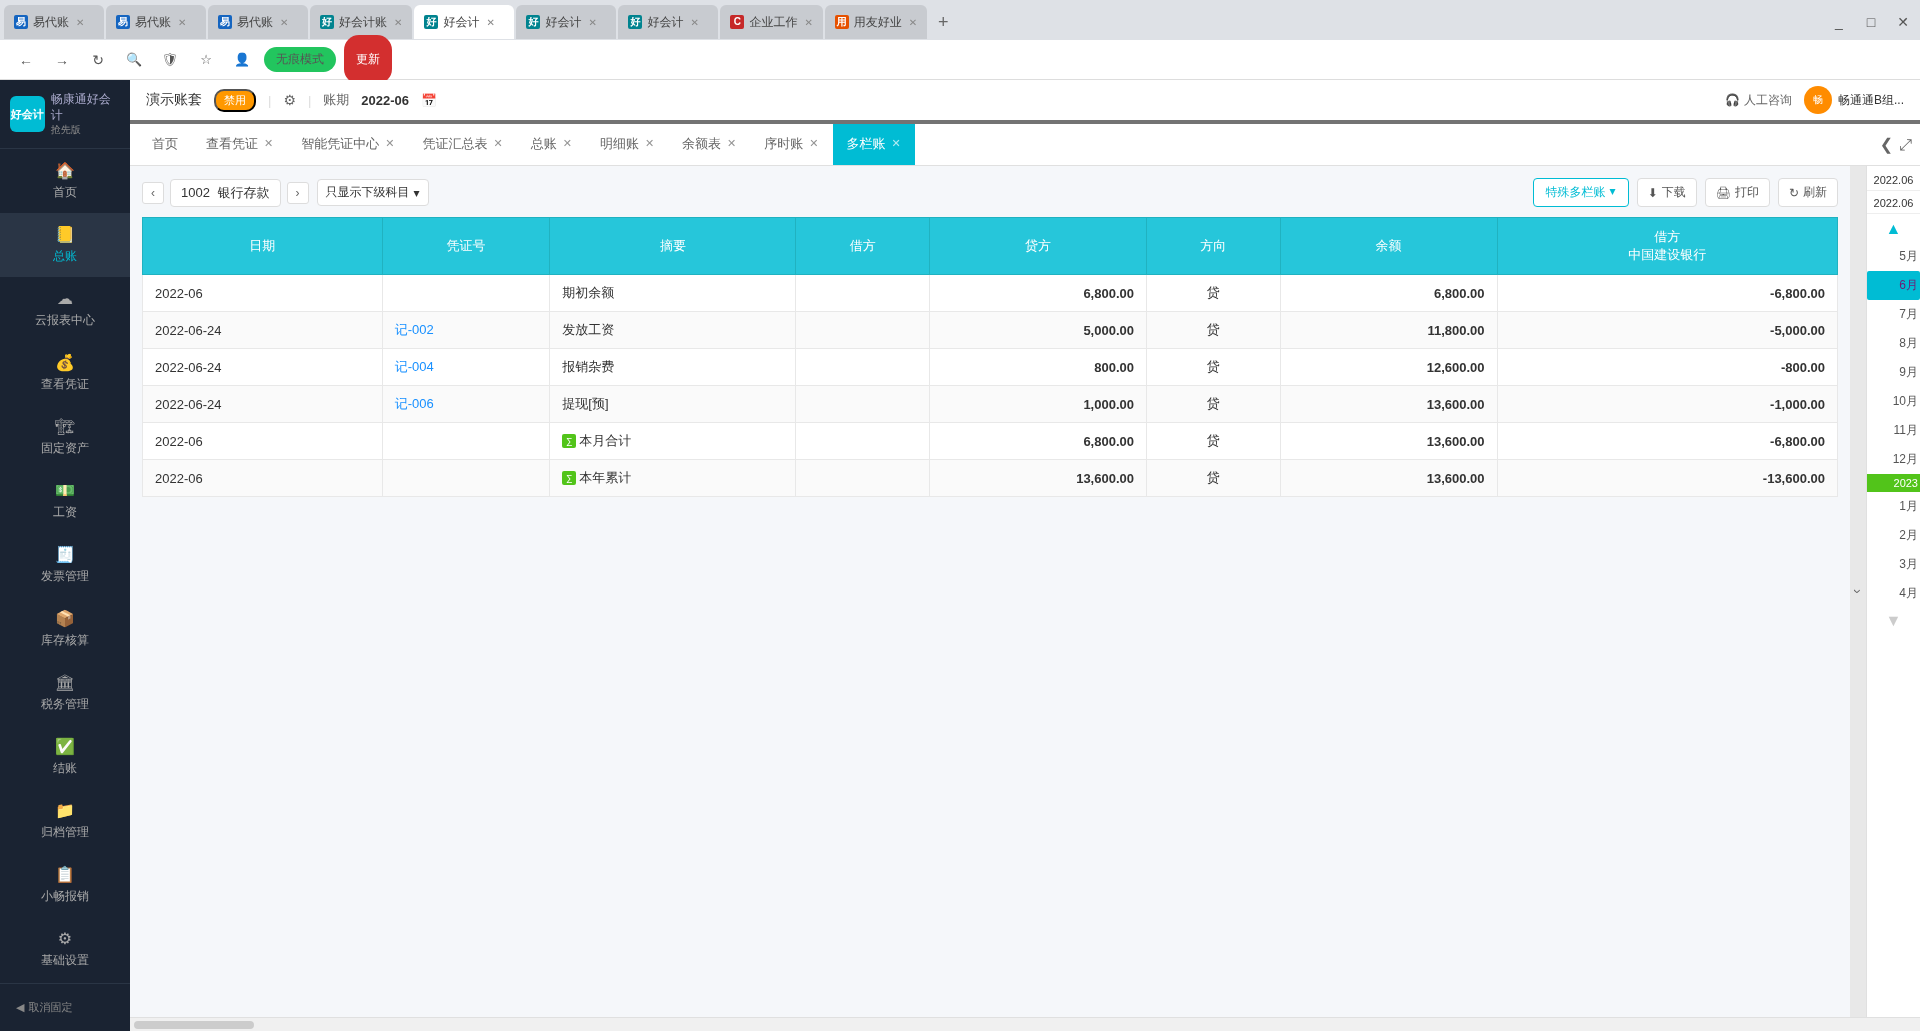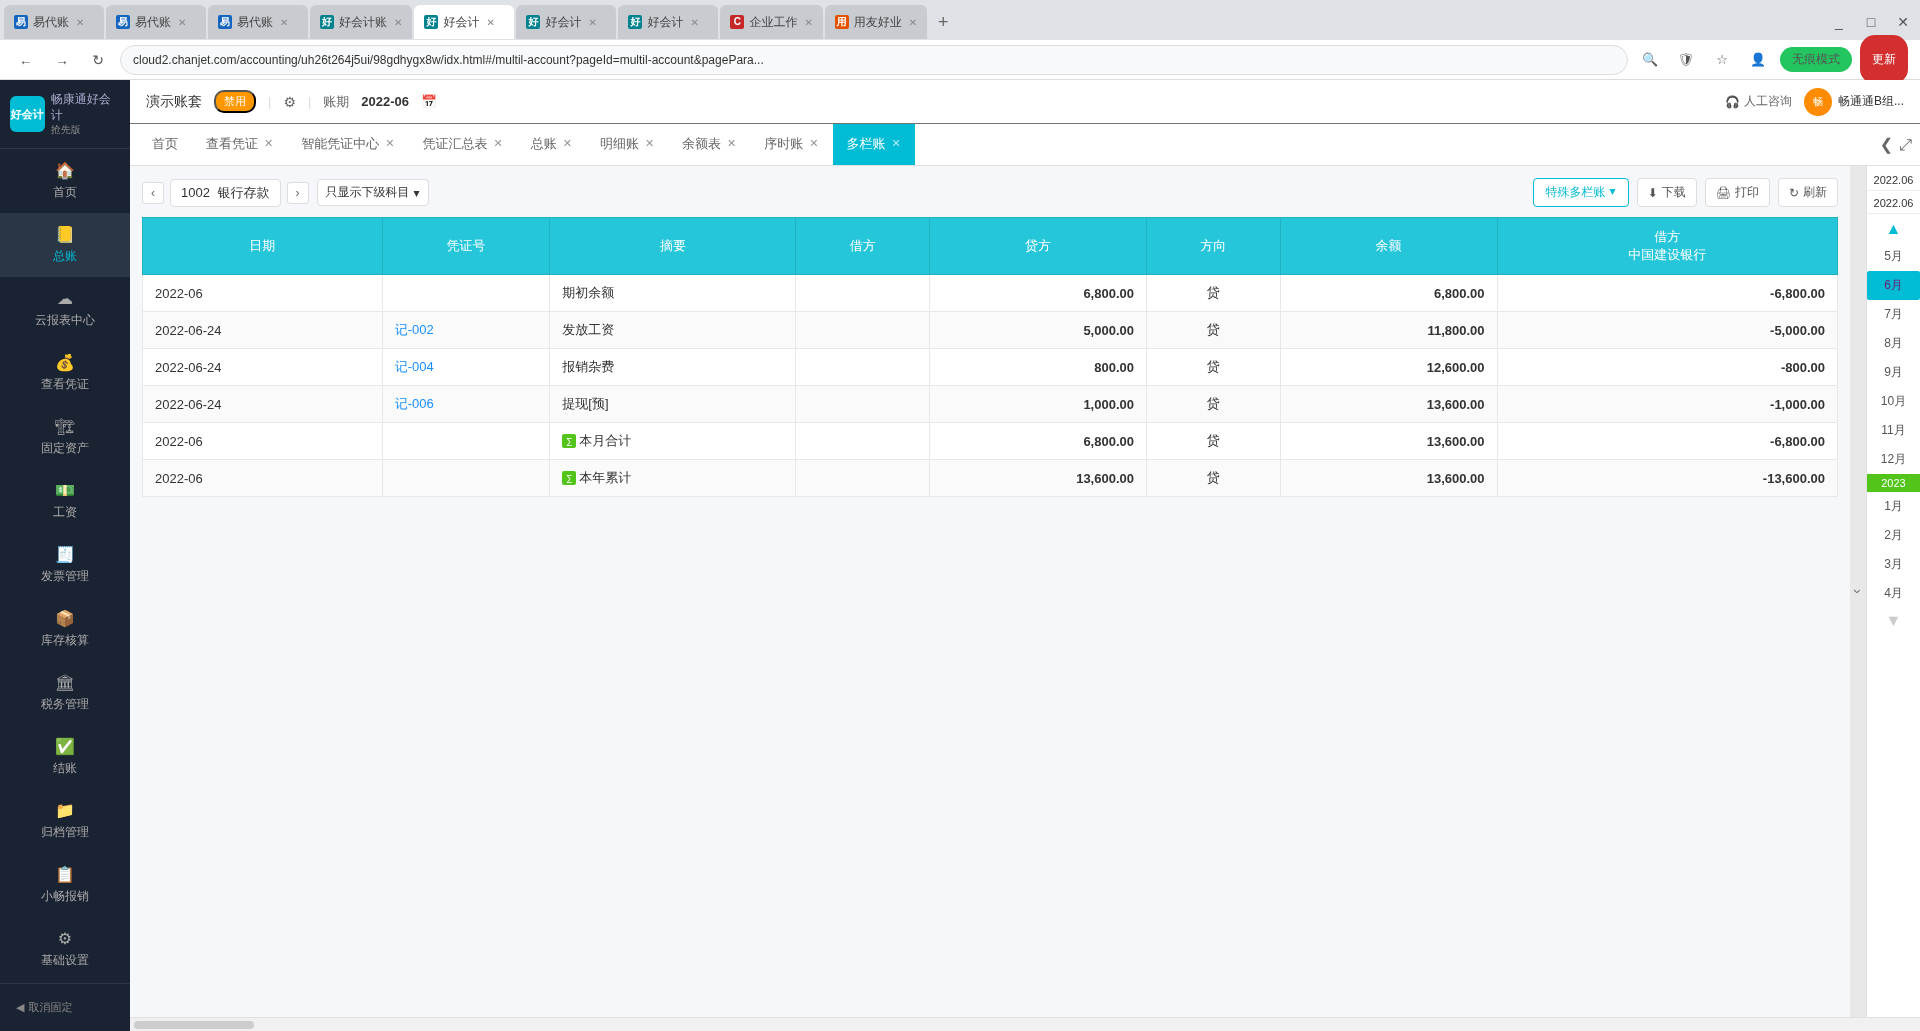--- a/index.html
+++ b/index.html
@@ -26,21 +26,21 @@
     .nav-item { display: flex; flex-direction: column; align-items: center; padding: 12px 8px; cursor: pointer; color: #aaa; font-size: 12px; gap: 4px; }
     .nav-item.active { background: #2a3545; color: #00bcd4; }
     .nav-icon { font-size: 16px; }
     .sidebar-bottom { padding: 10px; border-top: 1px solid #2a3545; }
     .cancel-fixed { display: flex; align-items: center; gap: 4px; color: #888; font-size: 11px; cursor: pointer; padding: 6px; }
 
     
     .main { flex: 1; display: flex; flex-direction: column; background: #f5f7fa; overflow: hidden; }
 
     
-    .app-header { background: #fff; padding: 0 16px; height: 44px; display: flex; align-items: center; gap: 12px; border-bottom: 1px solid #737373; }
+    .app-header { background: #fff; padding: 0 16px; height: 44px; display: flex; align-items: center; gap: 12px; border-bottom: 4px solid #737373; }
     .demo-badge { background: #ff9800; color: white; font-size: 11px; padding: 2px 8px; border-radius: 10px; cursor: pointer; }
     .settings-icon { color: #666; cursor: pointer; font-size: 14px; }
     .period-label { color: #666; font-size: 13px; }
     .period-value { color: #333; font-weight: bold; font-size: 13px; }
     .calendar-icon { color: #666; cursor: pointer; }
     .header-right { margin-left: auto; display: flex; align-items: center; gap: 12px; }
     .consult-btn { color: #666; font-size: 12px; cursor: pointer; display: flex; align-items: center; gap: 4px; }
     .user-info { display: flex; align-items: center; gap: 6px; }
     .user-avatar { width: 28px; height: 28px; background: #ff8c00; border-radius: 50%; display: flex; align-items: center; justify-content: center; color: white; font-size: 10px; }
     .user-name { font-size: 12px; color: #333; }
@@ -74,21 +74,21 @@
     .ledger-table tr:nth-child(even) td { background: #fafafa; }
     .td-right { text-align: right; font-weight: bold; }
     .td-center { text-align: center; }
     .voucher-link { color: #1890ff; cursor: pointer; text-decoration: none; }
     .summary-tag { display: inline-flex; align-items: center; gap: 3px; }
     .summary-icon { width: 14px; height: 14px; background: #52c41a; border-radius: 2px; display: inline-flex; align-items: center; justify-content: center; color: white; font-size: 9px; }
 
     
     .date-panel { width: 54px; background: #fff; border-left: 1px solid #e0e0e0; display: flex; flex-direction: column; align-items: center; padding: 4px 0; overflow-y: auto; }
     .date-header { font-size: 11px; color: #333; padding: 4px 2px; text-align: center; border-bottom: 1px solid #eee; width: 100%; margin-bottom: 2px; }
-    .date-item { width: 100%; text-align: center; padding: 6px 2px; font-size: 12px; color: #555; cursor: pointer; }
+    .date-item { width: 100%; text-align: right; padding: 6px 2px; font-size: 12px; color: #555; cursor: pointer; }
     .date-item.active { background: #00bcd4; color: #701a75; border-radius: 2px; }
     .date-item.year-marker { background: #52c41a; color: #fff; font-size: 11px; padding: 3px 2px; }
     .date-scroll-up { font-size: 16px; color: #00bcd4; cursor: pointer; padding: 4px; }
     .date-scroll-down { font-size: 16px; color: #ccc; cursor: pointer; padding: 4px; }
     .collapse-arrow { width: 16px; background: #e8e8e8; display: flex; align-items: center; justify-content: center; cursor: pointer; color: #666; font-size: 14px; writing-mode: vertical-lr; }
 
     
     .scroll-area { height: 14px; background: #f0f0f0; border-top: 1px solid #e0e0e0; display: flex; align-items: center; padding: 0 4px; }
     .scroll-thumb { width: 120px; height: 8px; background: #ccc; border-radius: 4px; }
 
@@ -161,21 +161,20 @@
     <div class="chrome-btn">_</div>
     <div class="chrome-btn">□</div>
     <div class="chrome-btn">✕</div>
   </div>
 </div>
 
 <div class="address-bar">
   <button class="nav-btn">←</button>
   <button class="nav-btn">→</button>
   <button class="nav-btn">↻</button>
-  <input class="url-bar" readonly="" value="cloud2.chanjet.com/accounting/uh26t264j5ui/98gdhygx8w/idx.html#/multil-account?pageId=multil-account&amp;pagePara..." style="">
   <div class="address-actions">
     <button class="addr-btn">🔍</button>
     <button class="addr-btn">🛡</button>
     <button class="addr-btn">☆</button>
     <button class="addr-btn">👤</button>
     <button class="mode-btn">无痕模式</button>
     <button class="update-btn">更新</button>
   </div>
 </div>
 

